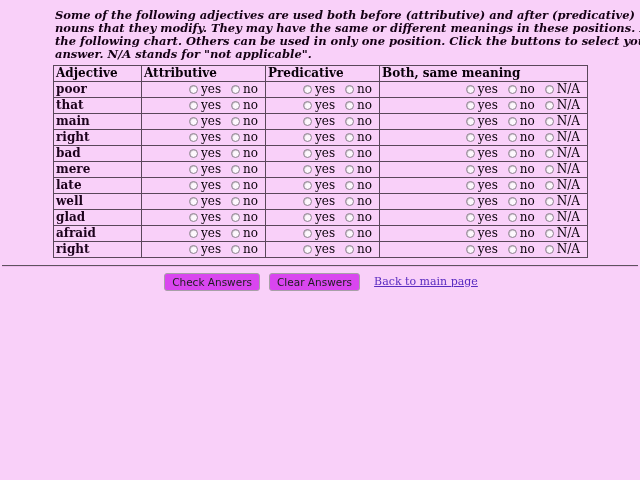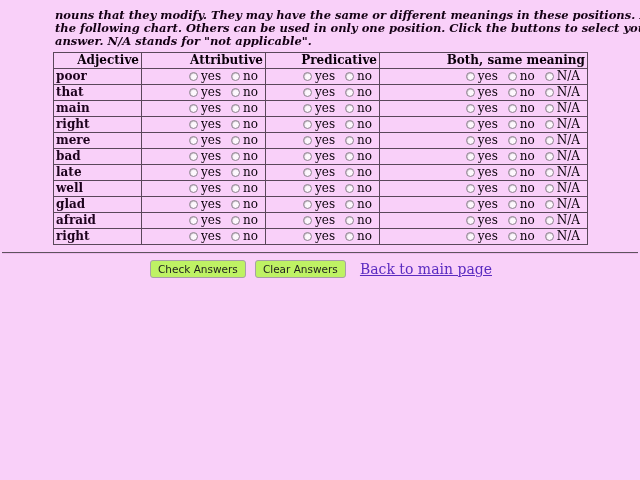--- a/index.html
+++ b/index.html
@@ -29,21 +29,21 @@
   table.quiz th, table.quiz td {
     border: 1px solid #5a475a;
     height: 16px;
     padding: 0 2px;
     font-size: 12px;
     line-height: 15px;
     overflow: hidden;
   }
   table.quiz th {
     font-weight: bold;
-    text-align: right;
+    text-align: left;
     color: #0a000a;
   }
   td.adj { text-align: left; padding-left: 3px; font-weight: bold; }
   td.c   { text-align: right; }
   .grp { white-space: nowrap; margin: 0 5px; }
   .radio {
     display: inline-block;
     width: 9px; height: 9px;
     border: 1px solid #8f8190;
     border-radius: 50%;
@@ -63,43 +63,44 @@
   }
   .footer {
     text-align: center;
     margin-top: 2px;
     white-space: nowrap;
   }
   .btn {
     font-family: "DejaVu Sans", sans-serif;
     font-size: 10.5px;
     color: #1d1d1d;
-    background: #bef264;
+    background: #d946ef;
     border: 1px solid #a7a0a7;
     border-radius: 3px;
     padding: 2px 7px;
     margin: 0 2px;
     height: 18px;
     cursor: pointer;
     vertical-align: middle;
   }
   a.back {
     font-family: "DejaVu Serif", serif;
-    font-size: 14px;
+    font-size: 11px;
     color: var(--link, #5a2bc0);
     text-decoration: underline;
     margin-left: 7px;
     vertical-align: middle;
     cursor: pointer;
   }
 </style>
 </head>
 <body>
 
 <div class="intro">
+  <div>Some of the following adjectives are used both before (attributive) and after (predicative)</div>
   <div>nouns that they modify. They may have the same or different meanings in these positions. If</div>
   <div>the following chart. Others can be used in only one position. Click the buttons to select your</div>
   <div>answer. N/A stands for "not applicable".</div>
 </div>
 
 <table class="quiz">
   <colgroup>
     <col style="width:88px">
       <col style="width:124px">
       <col style="width:114px">
@@ -132,27 +133,27 @@
         <td class="c"><span class="grp"><span class="radio"></span><span class="rlabel">yes</span></span><span class="grp"><span class="radio"></span><span class="rlabel">no</span></span></td>
         <td class="c"><span class="grp"><span class="radio"></span><span class="rlabel">yes</span></span><span class="grp"><span class="radio"></span><span class="rlabel">no</span></span><span class="grp"><span class="radio"></span><span class="rlabel">N/A</span></span></td>
       </tr>
       <tr>
         <td class="adj">right</td>
         <td class="c"><span class="grp"><span class="radio"></span><span class="rlabel">yes</span></span><span class="grp"><span class="radio"></span><span class="rlabel">no</span></span></td>
         <td class="c"><span class="grp"><span class="radio"></span><span class="rlabel">yes</span></span><span class="grp"><span class="radio"></span><span class="rlabel">no</span></span></td>
         <td class="c"><span class="grp"><span class="radio"></span><span class="rlabel">yes</span></span><span class="grp"><span class="radio"></span><span class="rlabel">no</span></span><span class="grp"><span class="radio"></span><span class="rlabel">N/A</span></span></td>
       </tr>
       <tr>
-        <td class="adj">mere</td>
+        <td class="adj">bad</td>
         <td class="c"><span class="grp"><span class="radio"></span><span class="rlabel">yes</span></span><span class="grp"><span class="radio"></span><span class="rlabel">no</span></span></td>
         <td class="c"><span class="grp"><span class="radio"></span><span class="rlabel">yes</span></span><span class="grp"><span class="radio"></span><span class="rlabel">no</span></span></td>
         <td class="c"><span class="grp"><span class="radio"></span><span class="rlabel">yes</span></span><span class="grp"><span class="radio"></span><span class="rlabel">no</span></span><span class="grp"><span class="radio"></span><span class="rlabel">N/A</span></span></td>
       </tr>
       <tr>
-        <td class="adj">bad</td>
+        <td class="adj">mere</td>
         <td class="c"><span class="grp"><span class="radio"></span><span class="rlabel">yes</span></span><span class="grp"><span class="radio"></span><span class="rlabel">no</span></span></td>
         <td class="c"><span class="grp"><span class="radio"></span><span class="rlabel">yes</span></span><span class="grp"><span class="radio"></span><span class="rlabel">no</span></span></td>
         <td class="c"><span class="grp"><span class="radio"></span><span class="rlabel">yes</span></span><span class="grp"><span class="radio"></span><span class="rlabel">no</span></span><span class="grp"><span class="radio"></span><span class="rlabel">N/A</span></span></td>
       </tr>
       <tr>
         <td class="adj">late</td>
         <td class="c"><span class="grp"><span class="radio"></span><span class="rlabel">yes</span></span><span class="grp"><span class="radio"></span><span class="rlabel">no</span></span></td>
         <td class="c"><span class="grp"><span class="radio"></span><span class="rlabel">yes</span></span><span class="grp"><span class="radio"></span><span class="rlabel">no</span></span></td>
         <td class="c"><span class="grp"><span class="radio"></span><span class="rlabel">yes</span></span><span class="grp"><span class="radio"></span><span class="rlabel">no</span></span><span class="grp"><span class="radio"></span><span class="rlabel">N/A</span></span></td>
       </tr>

